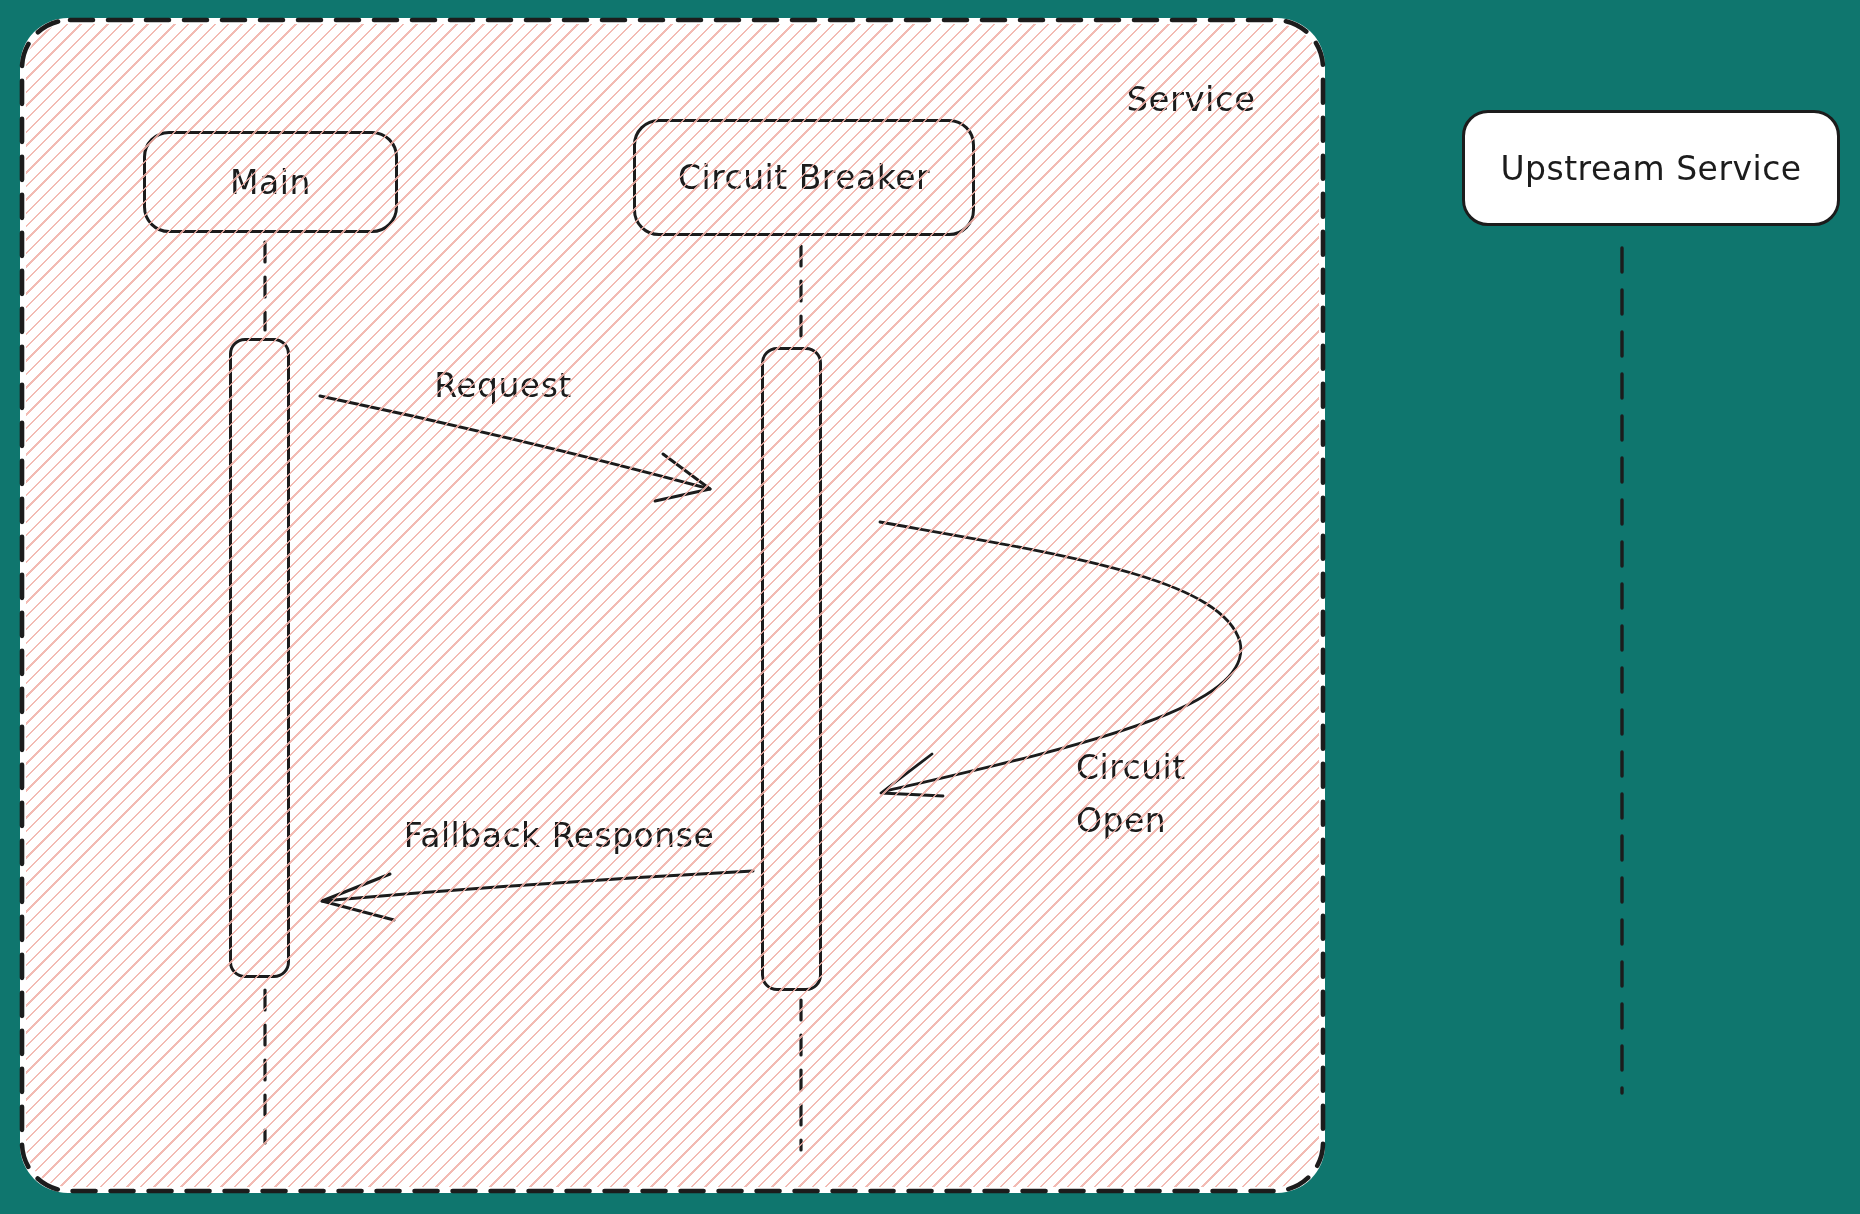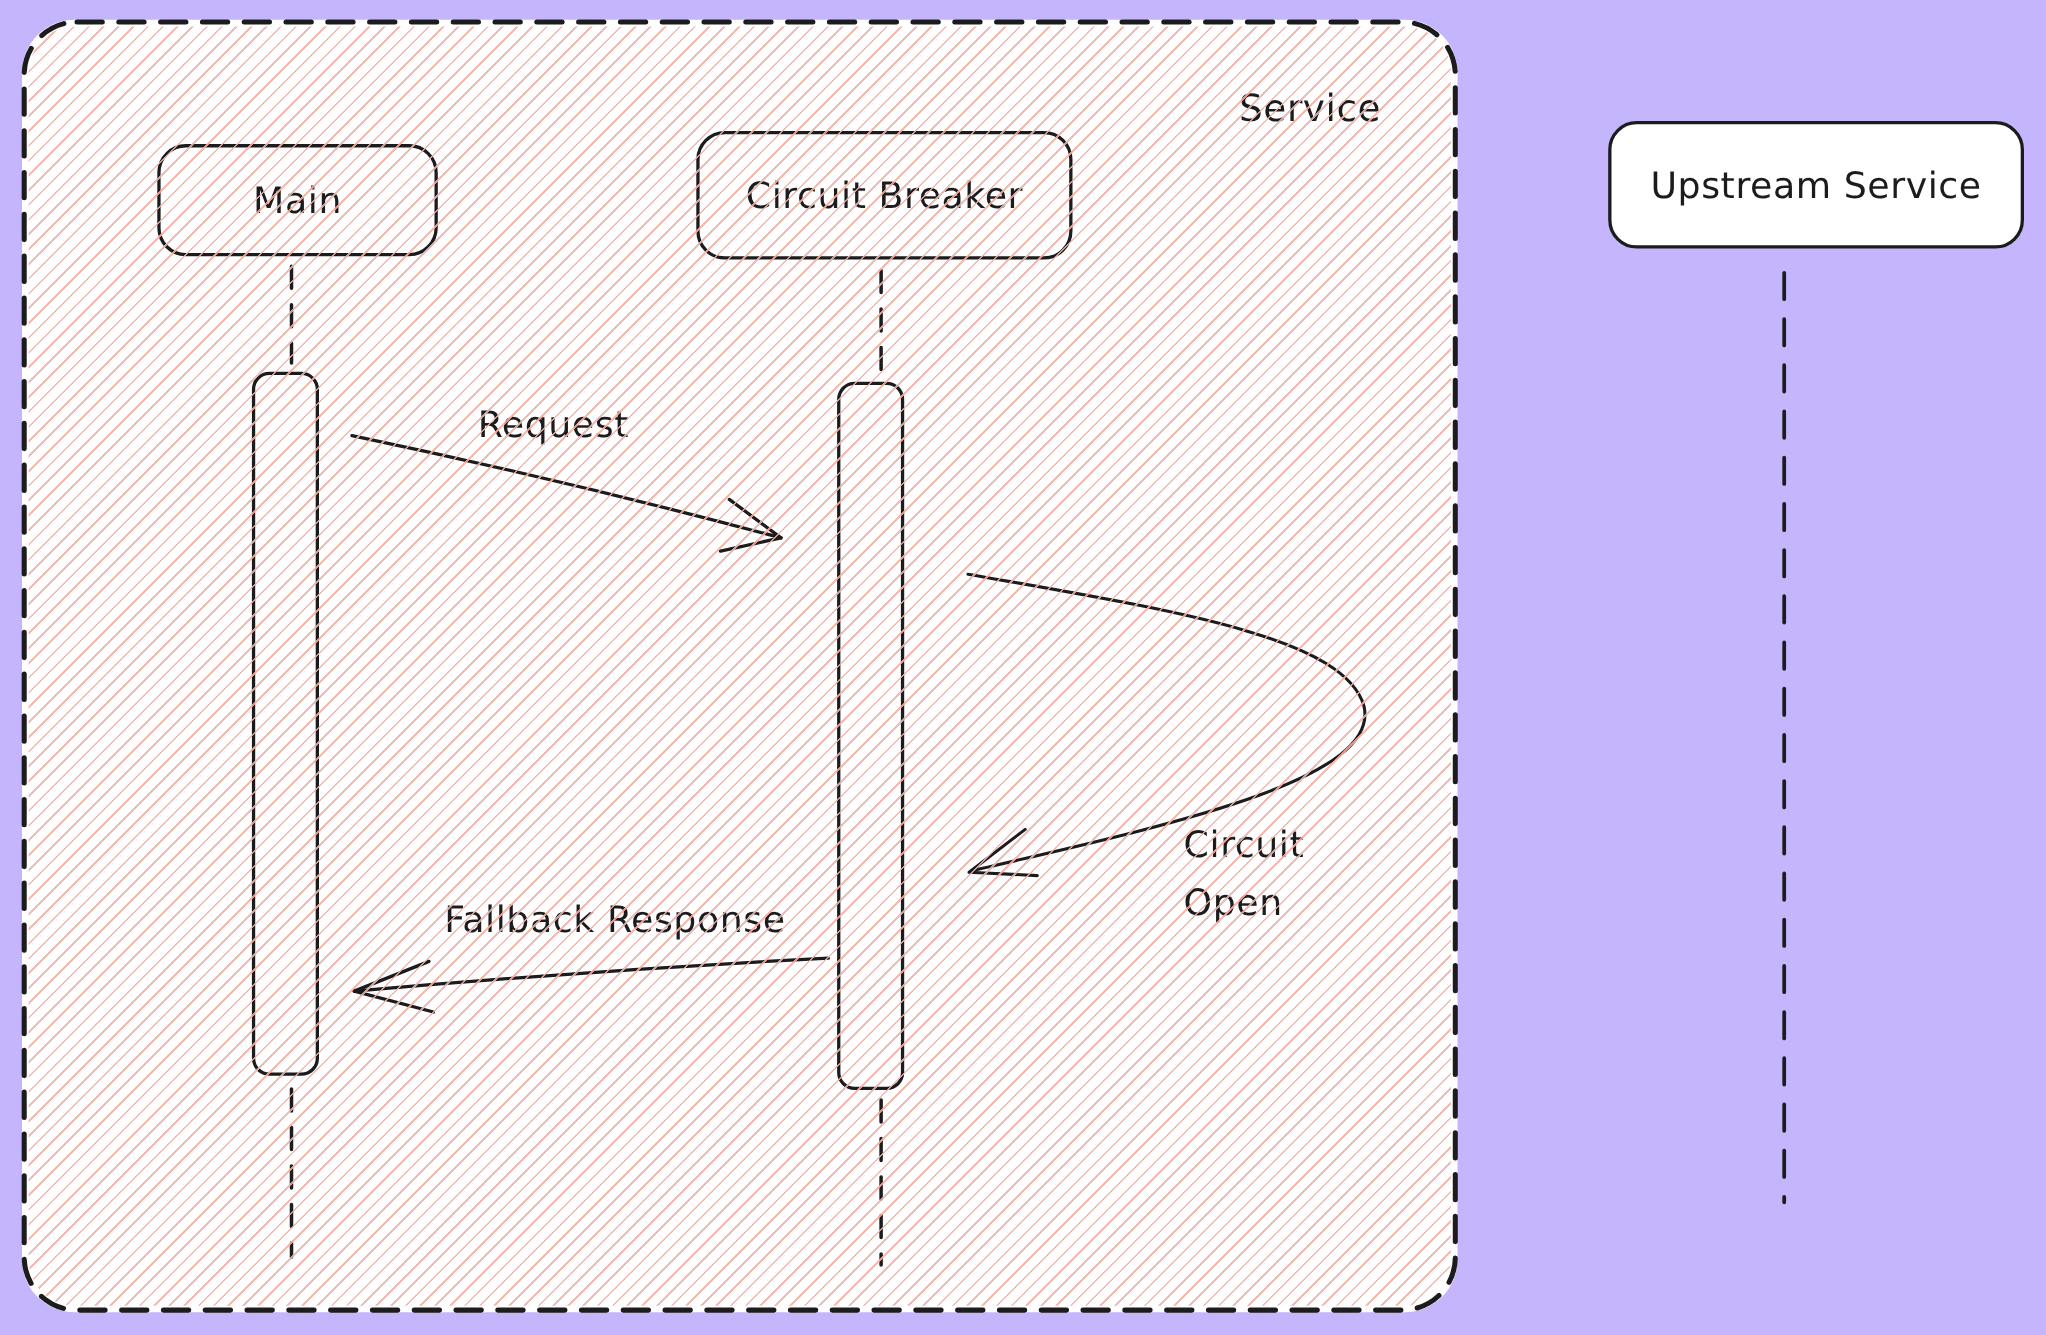--- a/index.html
+++ b/index.html
@@ -9,21 +9,21 @@
     width: 1860px;
     height: 1214px;
     overflow: hidden;
     font-family: "DejaVu Sans", sans-serif;
     color: #1c1c1c;
   }
   #canvas {
     position: relative;
     width: 1860px;
     height: 1214px;
-    background: #c4b5fd;
+    background: #0f766e;
   }
   
   #frame-bg {
     position: absolute;
     left: 20px; top: 18px;
     width: 1305px; height: 1175px;
     border-radius: 48px;
     background: #ffffff;
   }
   

